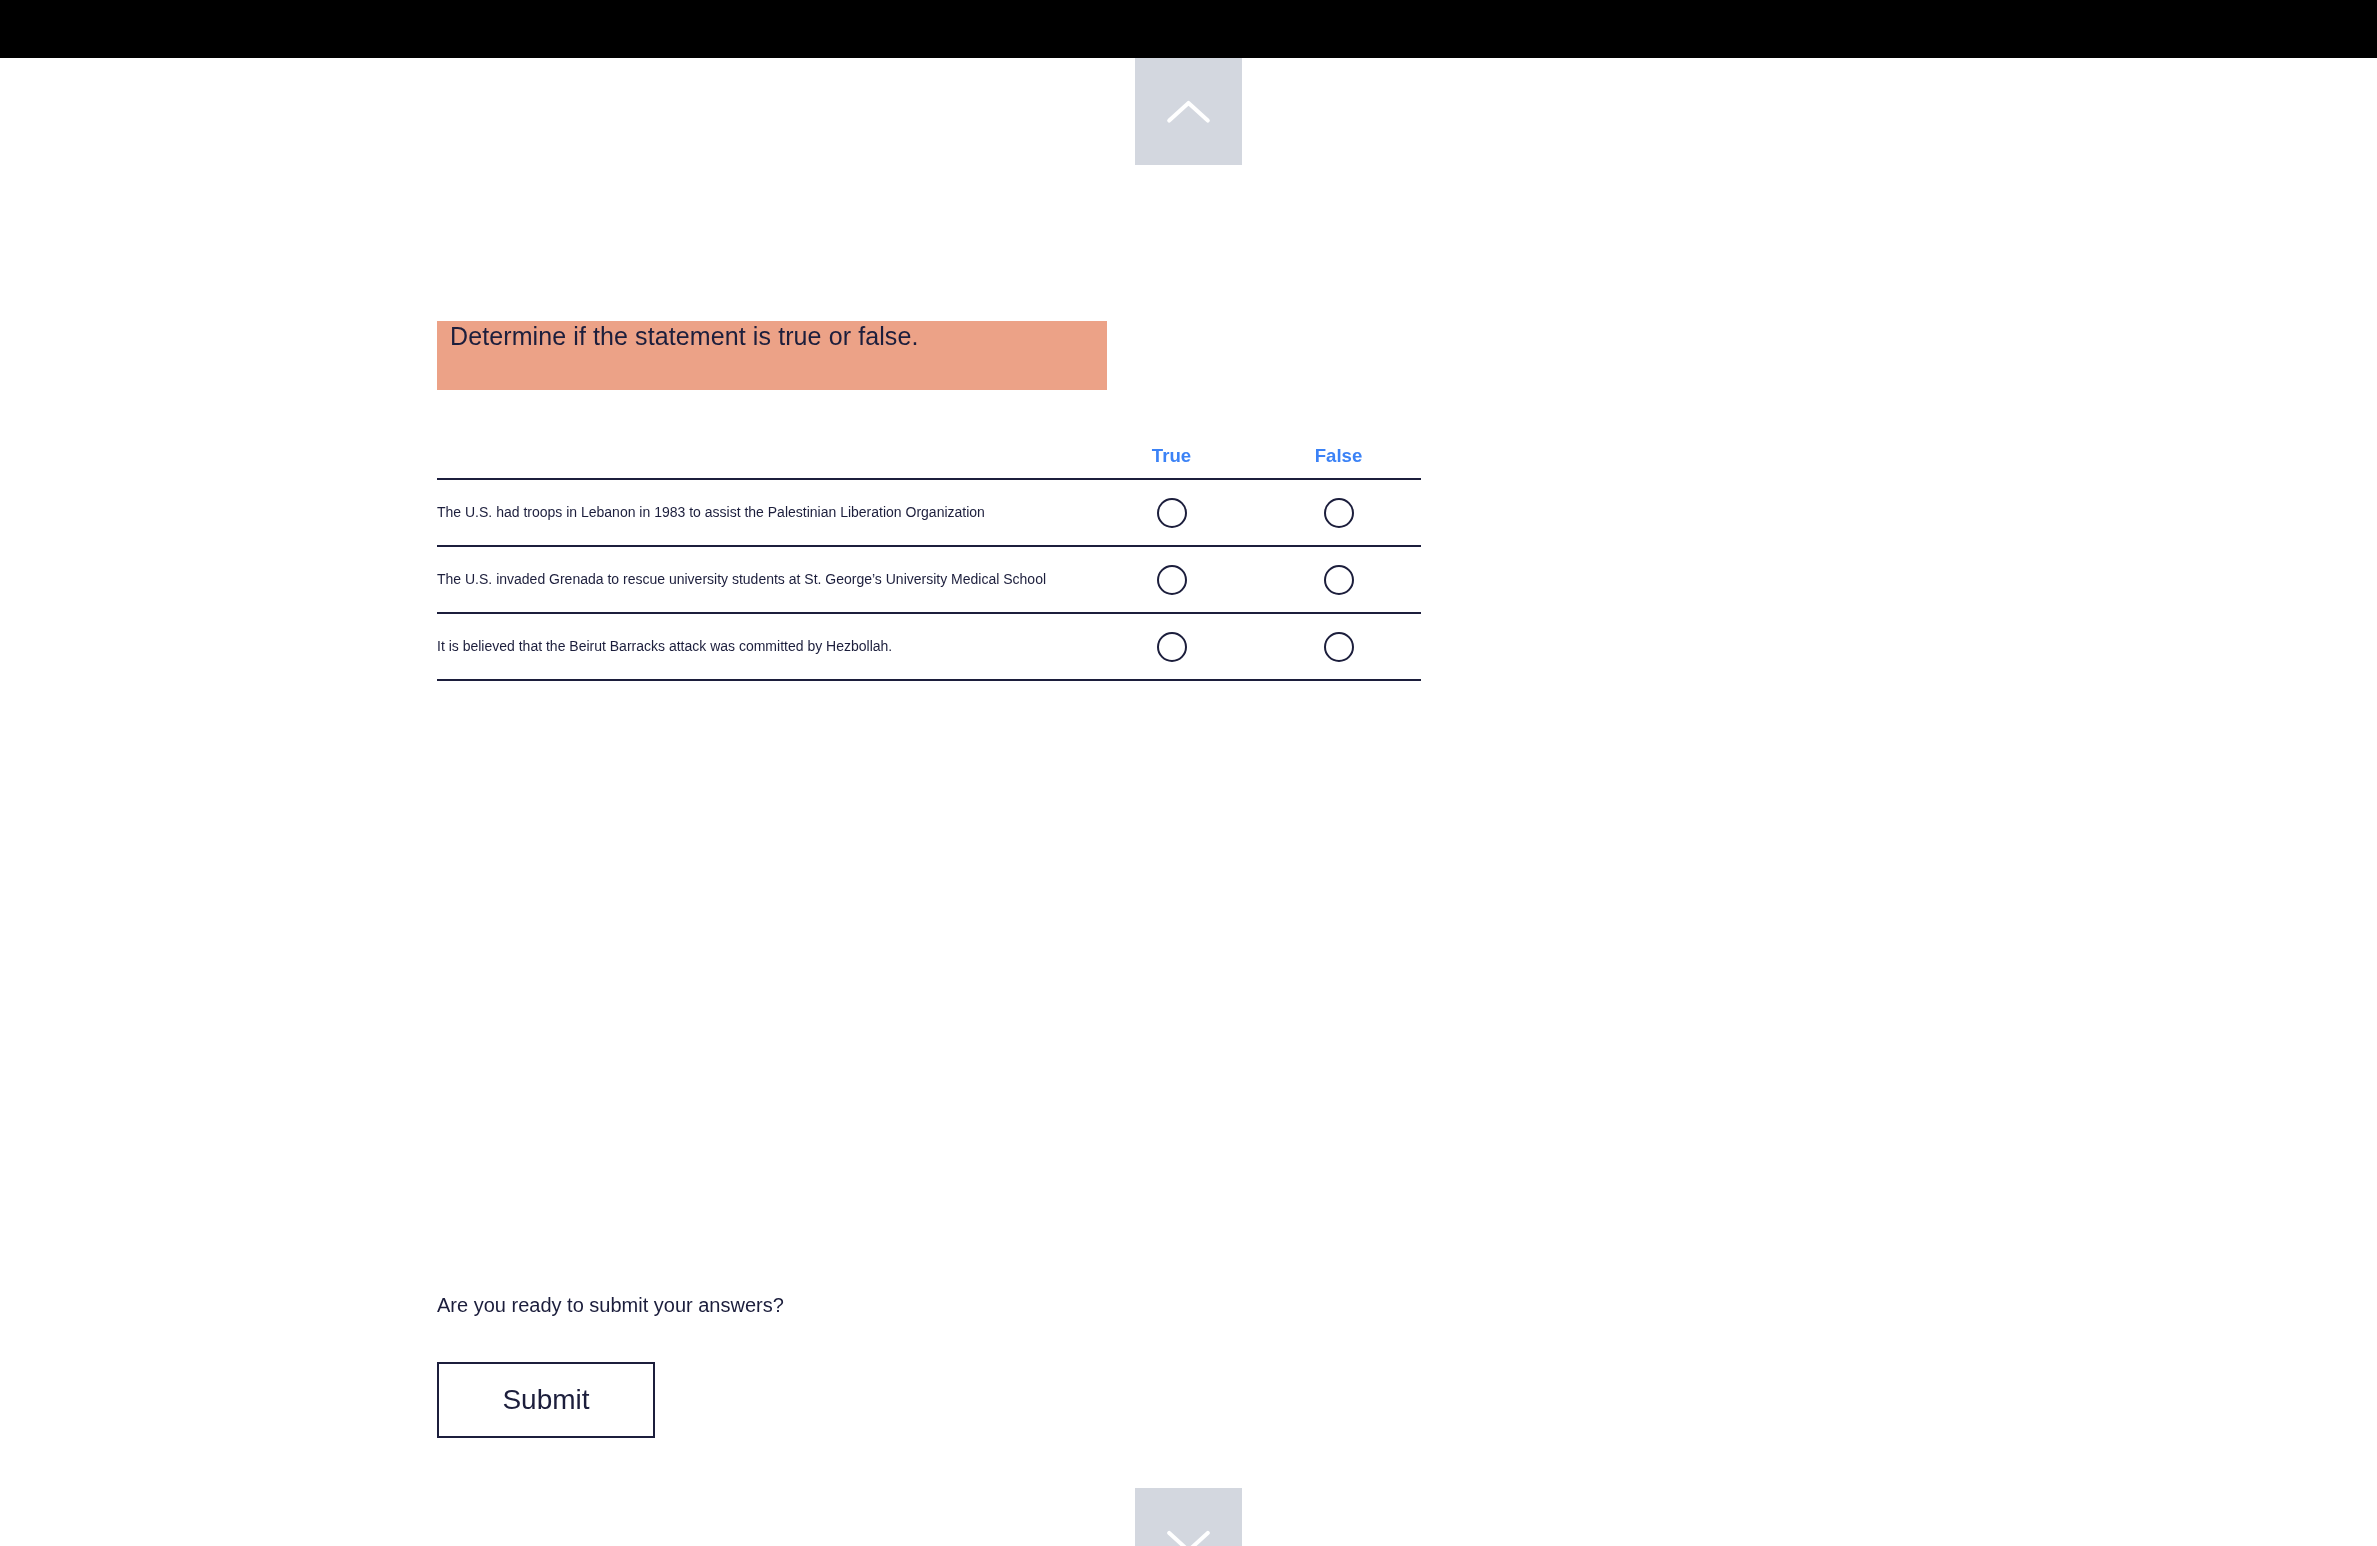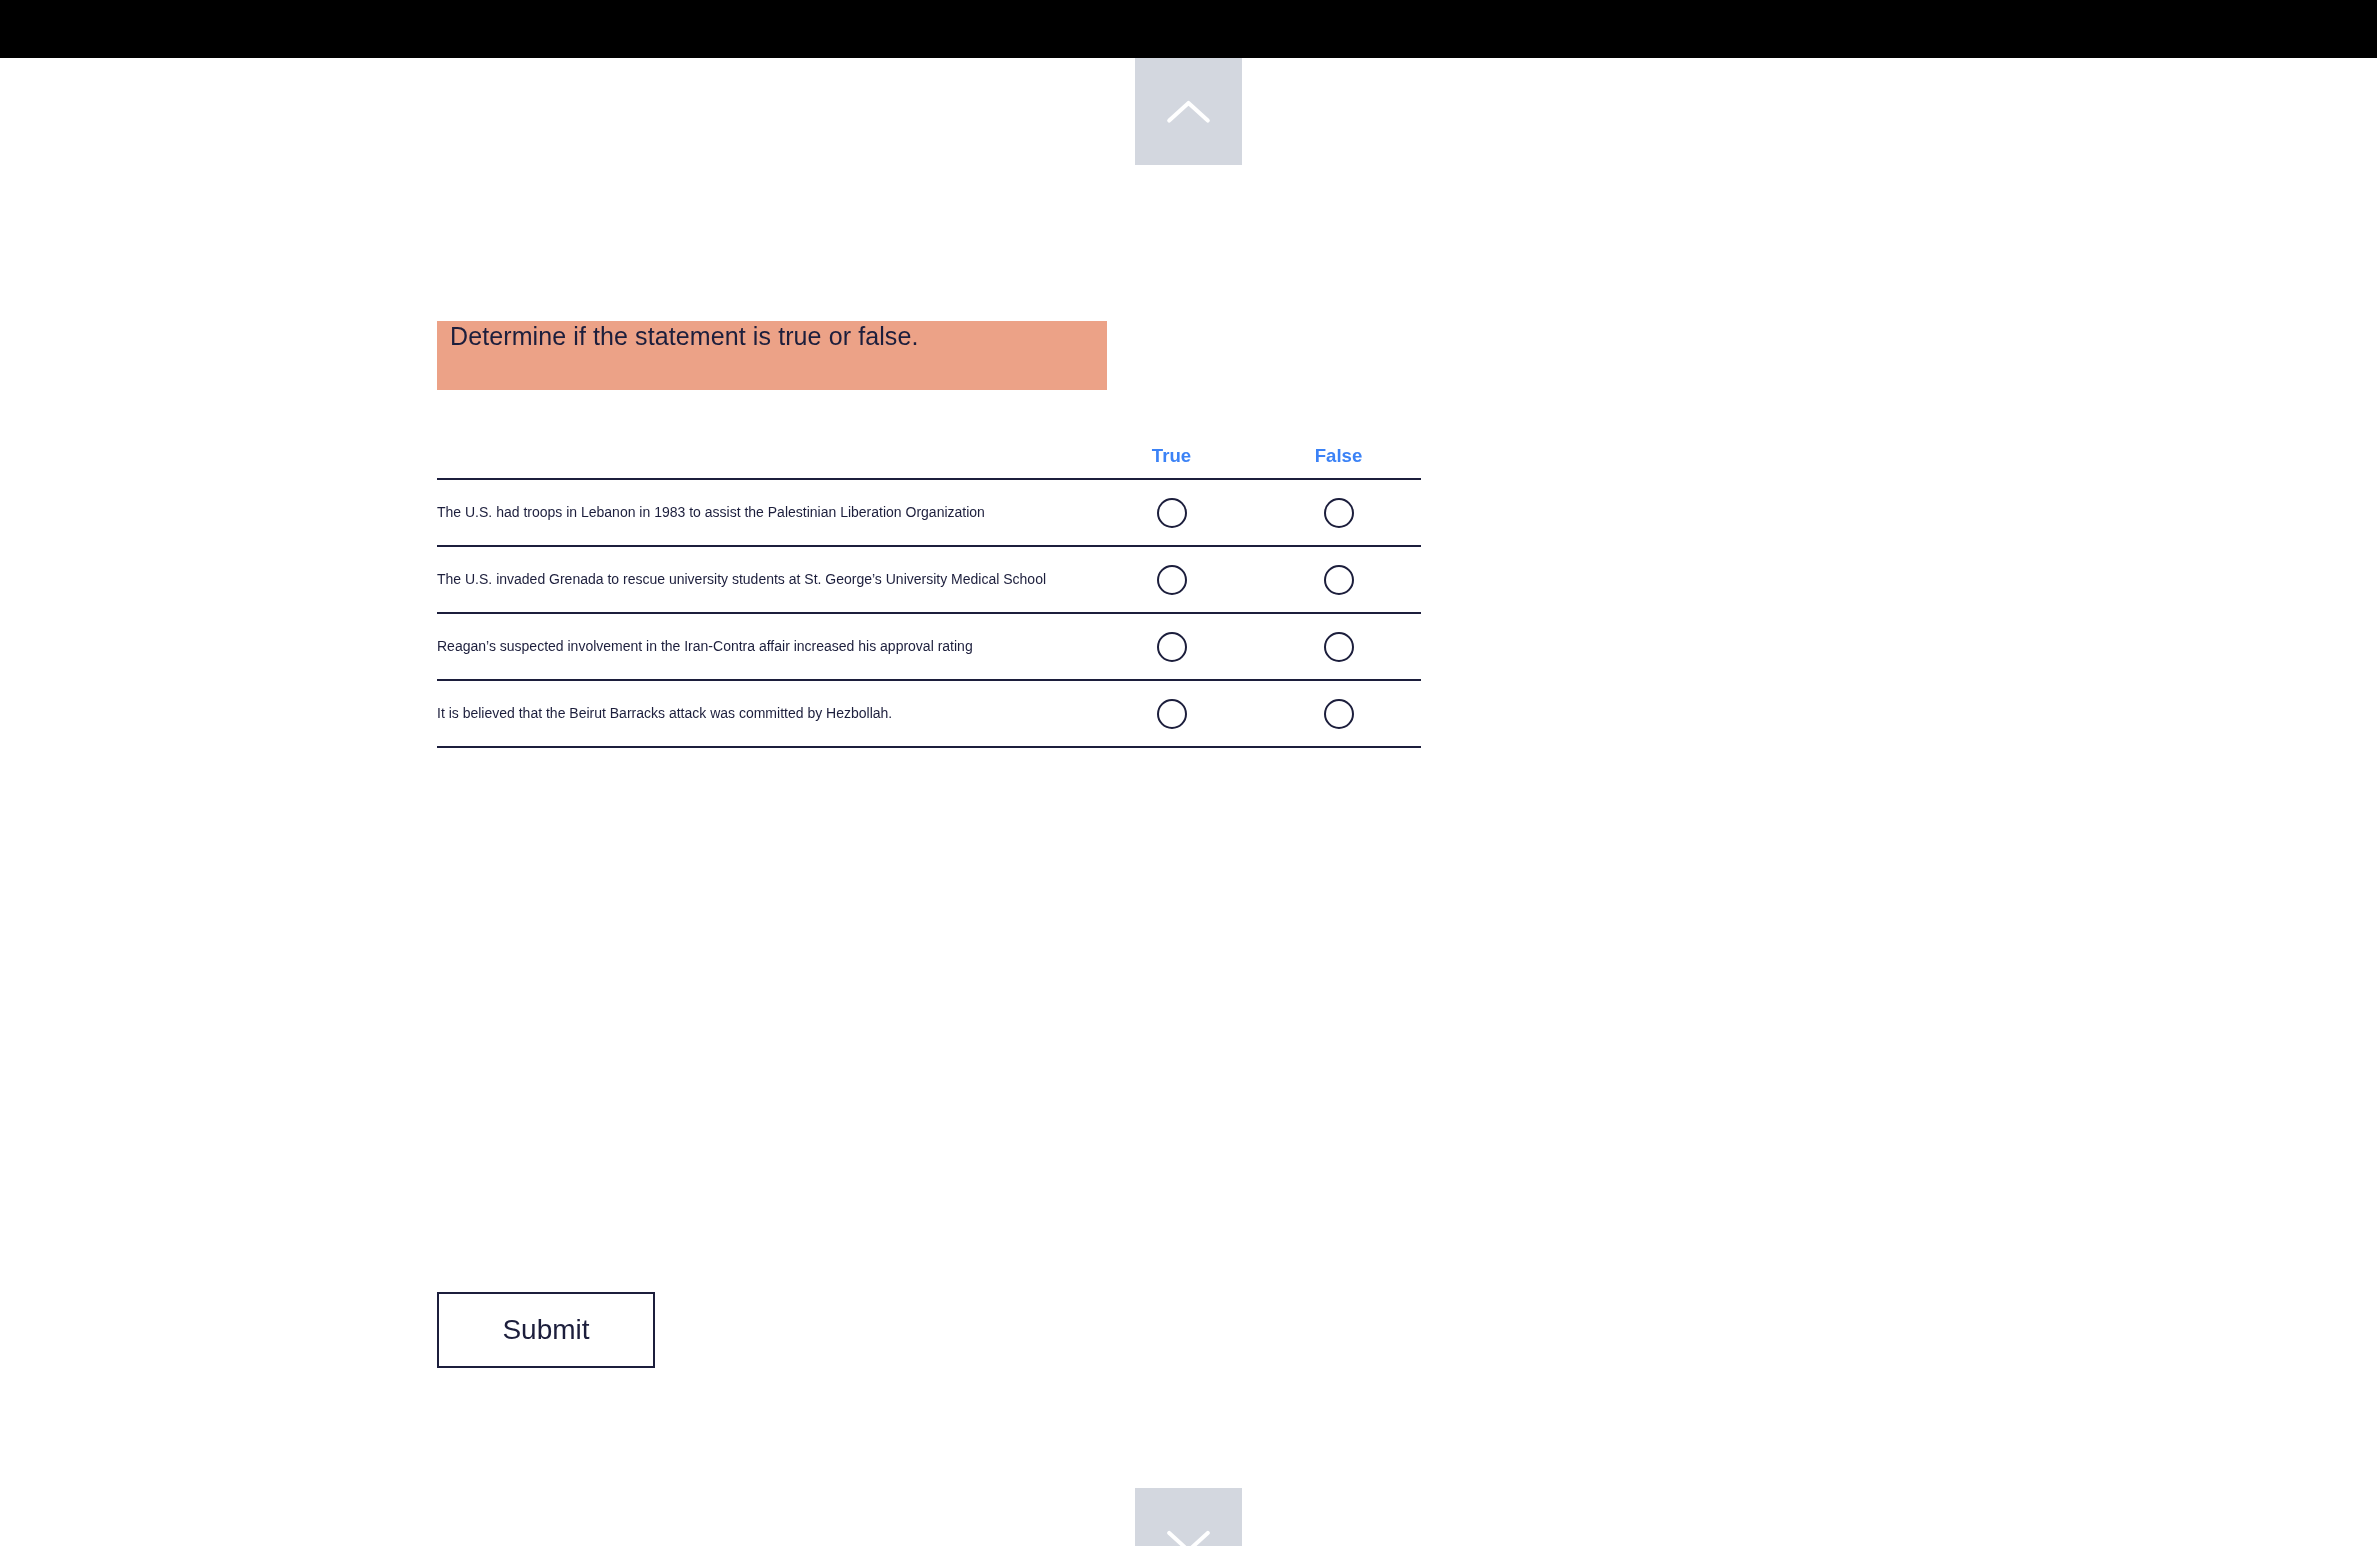--- a/index.html
+++ b/index.html
@@ -206,47 +206,37 @@
       <span class="qt-statement-text">The U.S. invaded Grenada to rescue university students at St. George’s University Medical School</span>
     </div>
     <div class="qt-opt-cell">
       <span class="radio"></span>
     </div>
     <div class="qt-opt-cell">
       <span class="radio"></span>
     </div>
   </div>
 
-  <div class="qt-row">
-    <div class="qt-statement-cell">
-      <span class="qt-statement-text">Reagan’s suspected involvement in the Iran-Contra affair increased his approval rating</span>
-    </div>
-    <div class="qt-opt-cell">
-      <span class="radio"></span>
-    </div>
-    <div class="qt-opt-cell">
-      <span class="radio"></span>
-    </div>
-  </div>
 
   <div class="qt-row">
     <div class="qt-statement-cell">
       <span class="qt-statement-text">It is believed that the Beirut Barracks attack was committed by Hezbollah.</span>
     </div>
     <div class="qt-opt-cell">
       <span class="radio"></span>
     </div>
     <div class="qt-opt-cell">
       <span class="radio"></span>
     </div>
   </div>
 
 </div>
 
 <div class="submit-area">
+  <div class="submit-question">Are you ready to submit your answers?</div>
   <button class="submit-button">Submit</button>
 </div>
 
 <div class="chev-btn down">
   <svg class="chev-svg" viewBox="0 0 56 34">
     <polyline points="4,6 28,28 52,6" fill="none" stroke="#ffffff" stroke-width="5" stroke-linecap="round" stroke-linejoin="round"></polyline>
   </svg>
 </div>
 
 

